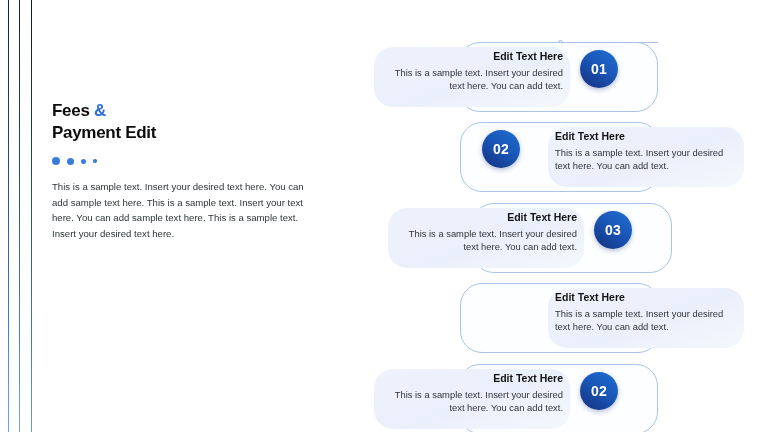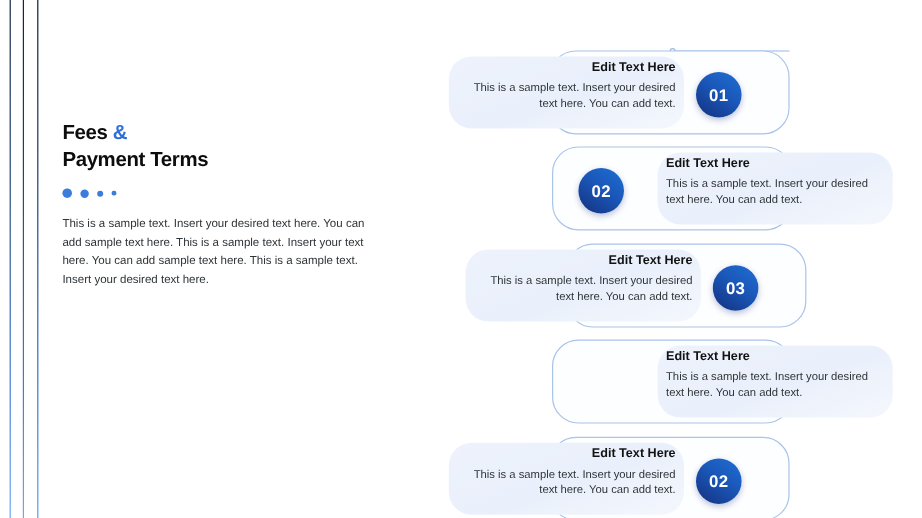--- a/index.html
+++ b/index.html
@@ -48,21 +48,21 @@
     position:absolute; top:5px; height:60px; width:196px;
     border-radius:19px;
     background:linear-gradient(160deg,#edf2fc 0%,#eaf0fb 55%,#f4f7fd 100%);
   }
 
   .txt { position:absolute; top:8px; width:183px; }
   .heading { font-size:10.5px; font-weight:bold; color:#121212; line-height:1.2; }
   .desc { margin-top:3px; font-size:9.4px; line-height:1.42; color:#2f3437; }
 
   .num {
-    position:absolute; top:18px; width:38px; height:38px; border-radius:50%;
+    position:absolute; top:8px; width:38px; height:38px; border-radius:50%;
     background:linear-gradient(215deg,#1f6fd4 0%,#1a57b8 45%,#14307e 100%);
     box-shadow:0 2px 5px rgba(20,48,126,0.30);
     color:#ffffff; font-size:14px; font-weight:bold;
     display:flex; align-items:center; justify-content:center;
     letter-spacing:0.3px;
   }
 
   
   .card.odd .txt { text-align:right; }
 
@@ -76,21 +76,21 @@
 </head>
 <body>
 
 <div class="rail r1"></div>
 <div class="rail r2"></div>
 <div class="rail r3"></div>
 
 <div class="left-pane">
   <div class="title">
     <span>Fees </span><span class="amp">&amp;</span><br>
-    <span>Payment Terms</span>
+    <span>Payment Edit</span>
   </div>
 
   <div class="dots">
     <span class="dot d1"></span>
     <span class="dot d2"></span>
     <span class="dot d3"></span>
     <span class="dot d4"></span>
   </div>
 
   <p class="body-copy">This is a sample text. Insert your desired text here. You can add sample text here. This is a sample text. Insert your text here. You can add sample text here. This is a sample text. Insert your desired text here.</p>

